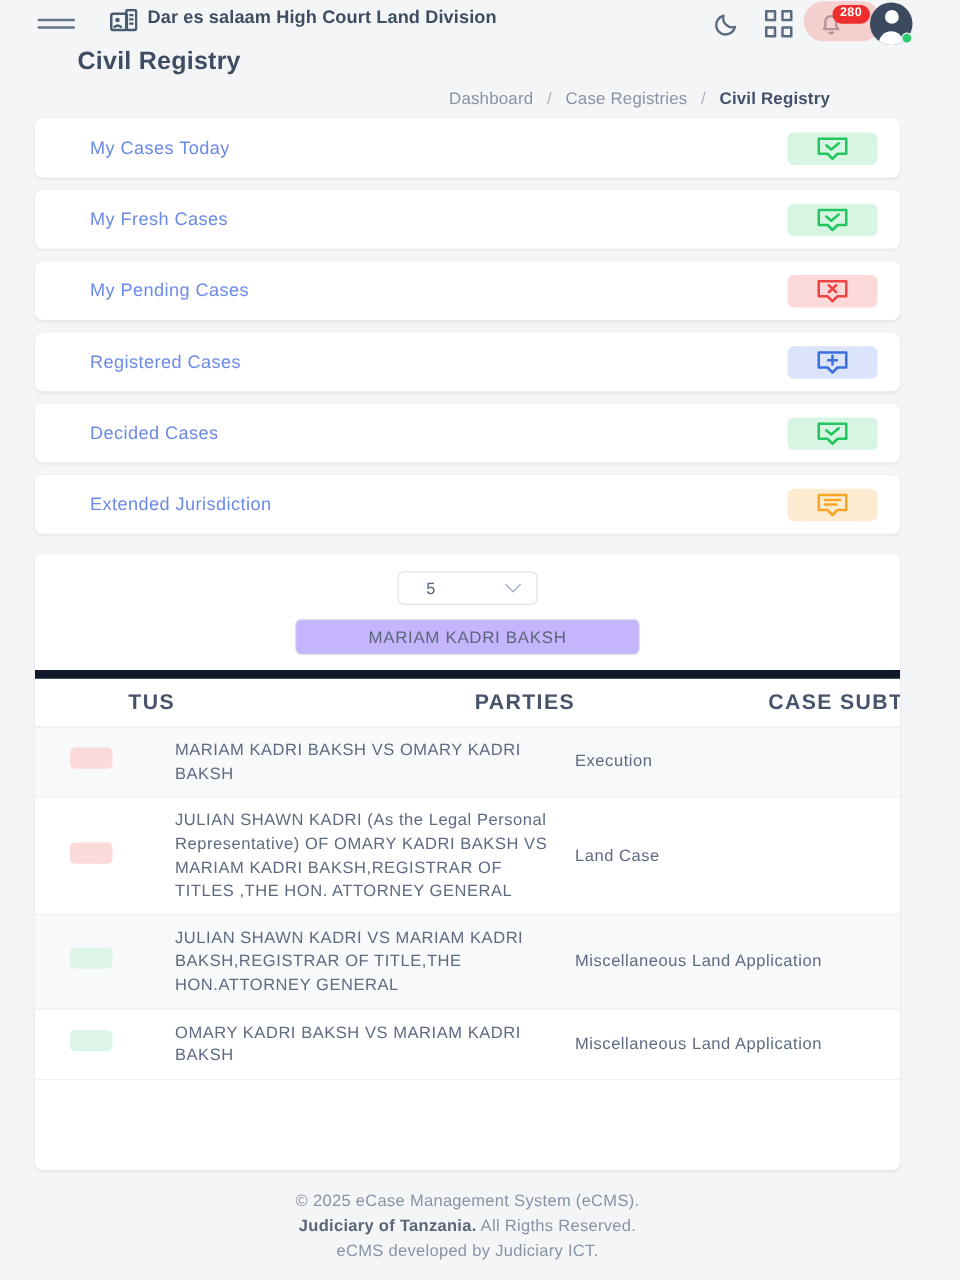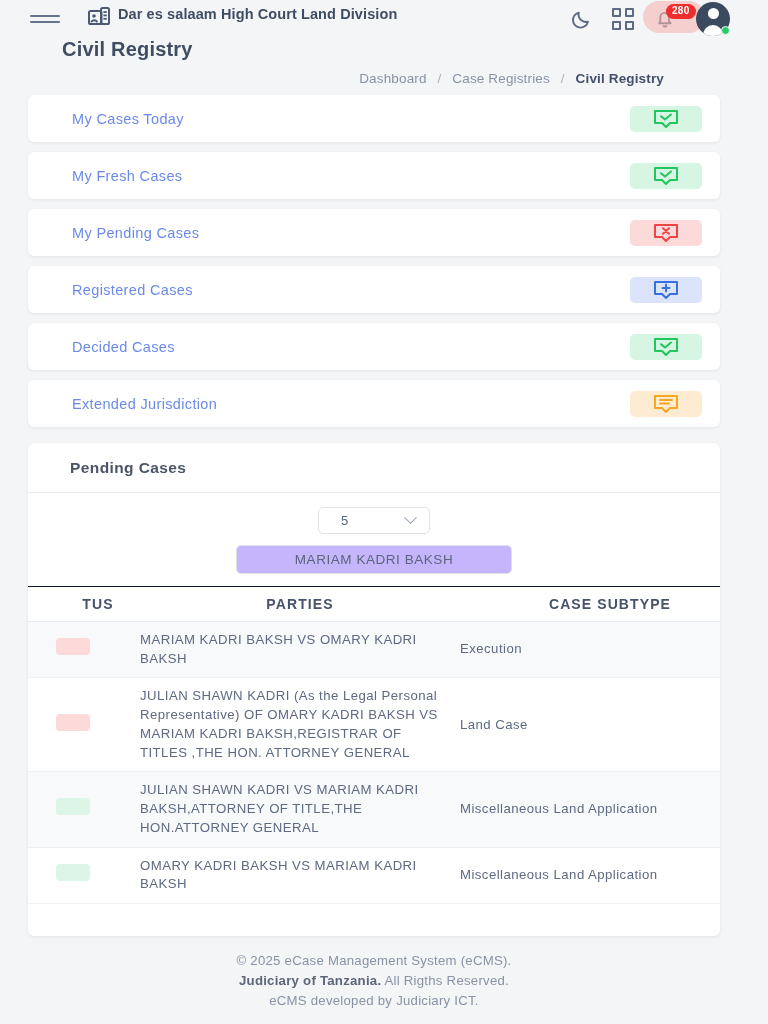--- a/index.html
+++ b/index.html
@@ -103,23 +103,23 @@
   .search-box {
     width: 276px; height: 29px; border: 1px solid #dfe3e8; border-radius: 5px;
     background: #c4b5fd; display: flex; align-items: center; justify-content: center;
     font-size: 13.5px; color: #5b6679; letter-spacing: .55px; cursor: text;
   }
 
   
   .table-scroll { flex: 1 1 auto; overflow: hidden; position: relative; }
   table { width: 100%; border-collapse: collapse; table-layout: fixed; margin-left: -28px; }
   thead th {
-    text-align: center; font-size: 14px; font-weight: bold; color: #46536b;
+    text-align: right; font-size: 17px; font-weight: bold; color: #46536b;
     letter-spacing: 1.1px; padding: 9px 0 9px 0;
-    border-top: 1px solid #0f172a; border-bottom: 1px solid #e6e9ed;
+    border-top: 7px solid #0f172a; border-bottom: 1px solid #e6e9ed;
     background: #fff; white-space: nowrap; overflow: hidden;
   }
   th.c-status { width: 140px; padding-left: 56px; }
   th.c-parties { width: 320px; }
   th.c-subtype { width: 300px; }
   tbody td {
     font-size: 13.2px; color: #5d6a82; letter-spacing: .45px;
     padding: 9px 0; vertical-align: middle; line-height: 1.42;
     border-bottom: 1px solid #eef0f3;
   }
@@ -270,23 +270,20 @@
       <span class="rcard-icon" style="background:#fdecd2">
         <svg width="26" height="20" viewBox="0 0 26 20">
           <path d="M2 2h22v12h-7l-4 4-4-4H2Z" fill="none" stroke="#f5a623" stroke-width="2" stroke-linejoin="round"></path>
           <path d="M7 6h12M7 9.6h9" fill="none" stroke="#f5a623" stroke-width="2" stroke-linecap="round"></path>
         </svg>
       </span>
     </div>
   </div>
 
   <div class="panel">
-    <div class="panel-head">
-      <div class="panel-title">Pending Cases</div>
-    </div>
 
     <div class="panel-controls">
       <div class="length-select">
         <span class="val">5</span>
         <span class="chev"></span>
       </div>
       <div class="search-box" title="Search...">MARIAM KADRI BAKSH</div>
     </div>
 
     <div class="table-scroll">
@@ -310,21 +307,21 @@
             <td class="c-status">
               <span class="pill red"></span>
             </td>
             <td class="c-parties">JULIAN SHAWN KADRI (As the Legal Personal Representative) OF OMARY KADRI BAKSH VS MARIAM KADRI BAKSH,REGISTRAR OF TITLES ,THE HON. ATTORNEY GENERAL</td>
             <td class="c-subtype">Land Case</td>
           </tr>
           <tr class="odd">
             <td class="c-status">
               <span class="pill green"></span>
             </td>
-            <td class="c-parties">JULIAN SHAWN KADRI VS MARIAM KADRI BAKSH,ATTORNEY OF TITLE,THE HON.ATTORNEY GENERAL</td>
+            <td class="c-parties">JULIAN SHAWN KADRI VS MARIAM KADRI BAKSH,REGISTRAR OF TITLE,THE HON.ATTORNEY GENERAL</td>
             <td class="c-subtype">Miscellaneous Land Application</td>
           </tr>
           <tr>
             <td class="c-status">
               <span class="pill green"></span>
             </td>
             <td class="c-parties">OMARY KADRI BAKSH VS MARIAM KADRI BAKSH</td>
             <td class="c-subtype">Miscellaneous Land Application</td>
           </tr>
         </tbody>

